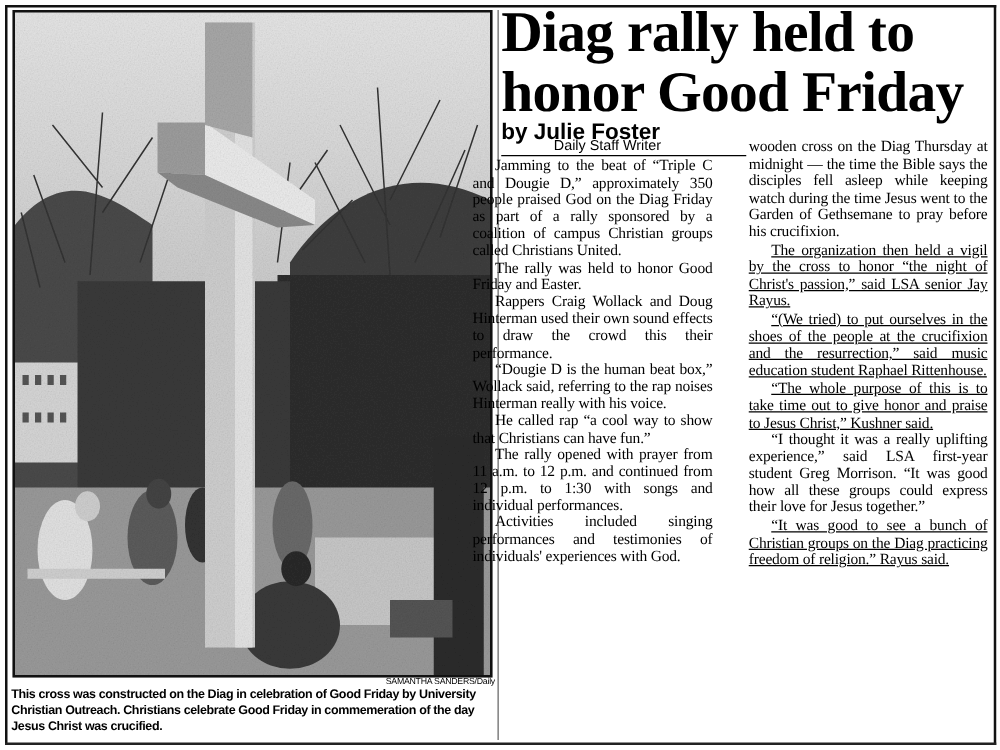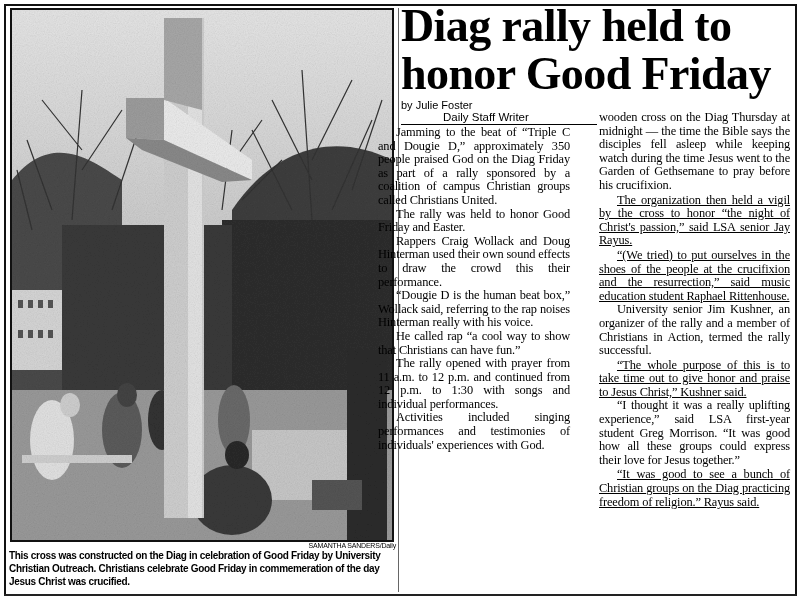--- a/index.html
+++ b/index.html
@@ -35,21 +35,21 @@
     font-family: "Liberation Serif", "DejaVu Serif", serif; font-weight: bold;
     font-size: 46px; line-height: 48px; letter-spacing: -0.6px;
   }
   .headline .l1, .headline .l2 { display: block; white-space: nowrap; }
 
   .byline {
     position: absolute; left: 401px; top: 99px; width: 196px;
     font-family: "Liberation Sans", "DejaVu Sans", sans-serif; line-height: 12px;
     border-bottom: 1px solid #000; padding-bottom: 1px;
   }
-  .byline .name { font-weight: normal; font-size: 11px; display: block; }
+  .byline .name { font-weight: bold; font-size: 18px; display: block; }
   .byline .title { font-size: 11.5px; display: block; padding-left: 42px; }
 
   .col {
     position: absolute; font-size: 12.4px; line-height: 13.6px;
     text-align: justify; letter-spacing: -0.15px;
   }
   .col p { text-indent: 18px; }
   .col p.noind { text-indent: 0; }
   .col p.gap { margin-top: 1px; text-decoration: underline; }
   .col1 { left: 378px; top: 126px; width: 192px; }
@@ -149,17 +149,16 @@
   <p>“Dougie D is the human beat box,” Wollack said, referring to the rap noises Hinterman really with his voice.</p>
   <p>He called rap “a cool way to show that Christians can have fun.”</p>
   <p>The rally opened with prayer from 11 a.m. to 12 p.m. and continued from 12 p.m. to 1:30 with songs and individual performances.</p>
   <p>Activities included singing performances and testimonies of individuals' experiences with God.</p>
 </div>
 
 <div class="col col2">
   <p class="noind">wooden cross on the Diag Thursday at midnight — the time the Bible says the disciples fell asleep while keeping watch during the time Jesus went to the Garden of Gethsemane to pray before his crucifixion.</p>
   <p class="gap">The organization then held a vigil by the cross to honor “the night of Christ's passion,” said LSA senior Jay Rayus.</p>
   <p class="gap">“(We tried) to put ourselves in the shoes of the people at the crucifixion and the resurrection,” said music education student Raphael Rittenhouse.</p>
-  <p>University senior Jim Kushner, an organizer of the rally and a member of Christians in Action, termed the rally successful.</p>
   <p class="gap">“The whole purpose of this is to take time out to give honor and praise to Jesus Christ,” Kushner said.</p>
   <p>“I thought it was a really uplifting experience,” said LSA first-year student Greg Morrison. “It was good how all these groups could express their love for Jesus together.”</p>
   <p class="gap">“It was good to see a bunch of Christian groups on the Diag practicing freedom of religion.” Rayus said.</p>
 </div>
 
 </body></html>

